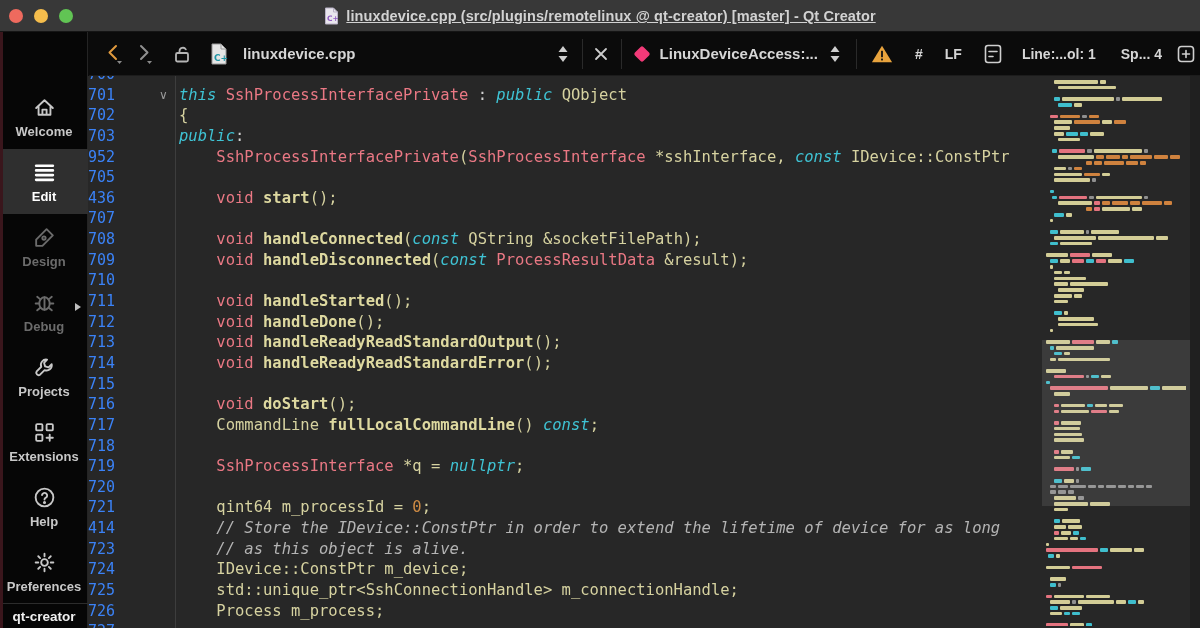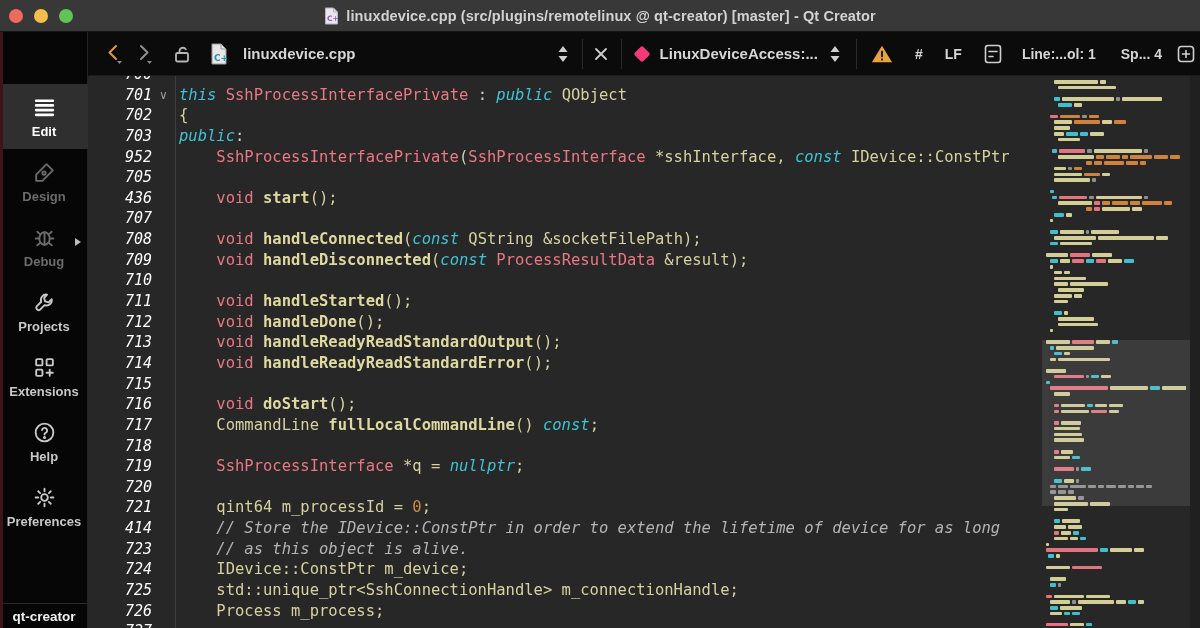--- a/index.html
+++ b/index.html
@@ -8,21 +8,21 @@
   .stage { position:relative; width:1200px; height:628px; background:#0b0b0b; }
 
   
   .titlebar { position:absolute; left:0; top:0; width:1200px; height:32px;
               background:#383838; border-bottom:1px solid #151515;
               display:flex; align-items:center; }
   .lights { display:flex; gap:11px; padding-left:9px; }
   .light { width:14px; height:14px; border-radius:50%; }
   .title-wrap { position:absolute; left:0; right:0; top:0; height:32px;
                 display:flex; align-items:center; justify-content:center; gap:7px; }
-  .title-text { color:#d2d2d2; font-size:14.5px; font-weight:700; letter-spacing:.1px; }
+  .title-text { color:#d2d2d2; font-size:14.5px; font-weight:700; letter-spacing:.1px;text-decoration:underline; }
 
   
   .sidebar { position:absolute; left:0; top:32px; width:88px; height:596px;
              background:#060606; border-right:1px solid #242424; }
   .red-edge { position:absolute; left:0; top:32px; width:3px; height:596px;
               background:#3a161c; z-index:5; }
   .modes { position:absolute; top:52px; left:0; width:88px; }
   .mode-item { position:relative; height:65px; display:flex; flex-direction:column;
                align-items:center; justify-content:center; gap:4px; color:#c8c8c8;
                cursor:default; }
@@ -48,21 +48,21 @@
   .combo-arrows svg { display:block; }
   .diamond { width:12px; height:12px; background:#f23a78; border-radius:2px;
              transform:rotate(45deg); flex:none; }
 
   
   .editor { position:absolute; left:88px; top:76px; width:1112px; height:552px;
             background:#272727; overflow:hidden; }
   #code-lines { position:absolute; left:0; top:-12px; width:952px; overflow:hidden; }
   .code-row { display:flex; height:20.65px; line-height:20.65px;
               font-family:"DejaVu Sans Mono", monospace; font-size:15.5px; }
-  .ln { width:64px; flex:none; text-align:right; color:#ffffff; font-size:15px;font-style:italic; }
+  .ln { width:64px; flex:none; color:#3b82f6; font-size:15px; }
   .fold { width:23px; flex:none; text-align:center; color:#9a9a9a; font-size:12px;
           font-family:"DejaVu Sans", sans-serif; }
   .code { flex:1; white-space:pre; border-left:1px solid #3d3d3d; padding-left:3px; }
   .tk-kw  { color:#3fc3d4; font-style:italic; }
   .tk-type{ color:#ea7884; }
   .tk-fn  { color:#ded9a0; font-weight:bold; }
   .tk-id  { color:#d6d2a0; }
   .tk-pun { color:#d2d2d2; }
   .tk-num { color:#ce8b44; }
   .tk-cmt { color:#b4b4b4; font-style:italic; }
@@ -97,20 +97,26 @@
       </svg>
       <span class="title-text">linuxdevice.cpp (src/plugins/remotelinux @ qt-creator) [master] - Qt Creator</span>
     </div>
   </div>
 
   <div class="red-edge"></div>
 
   <aside class="sidebar">
     <nav class="modes">
 
+      <div class="mode-item">
+        <svg viewBox="0 0 24 24">
+          <path d="M4 12.5 L12 5 L20 12.5 M6.3 10.6 V19 H17.7 V10.6 M10 19 V14 H14 V19"></path>
+        </svg>
+        <span class="ml">Welcome</span>
+      </div>
 
       <div class="mode-item active">
         <svg viewBox="0 0 24 24" style="stroke-width:2.6">
           <path d="M4 5.5 H20 M4 10 H20 M4 14.5 H20 M4 19 H20"></path>
         </svg>
         <span class="ml">Edit</span>
       </div>
 
       <div class="mode-item disabled">
         <svg viewBox="0 0 24 24">

